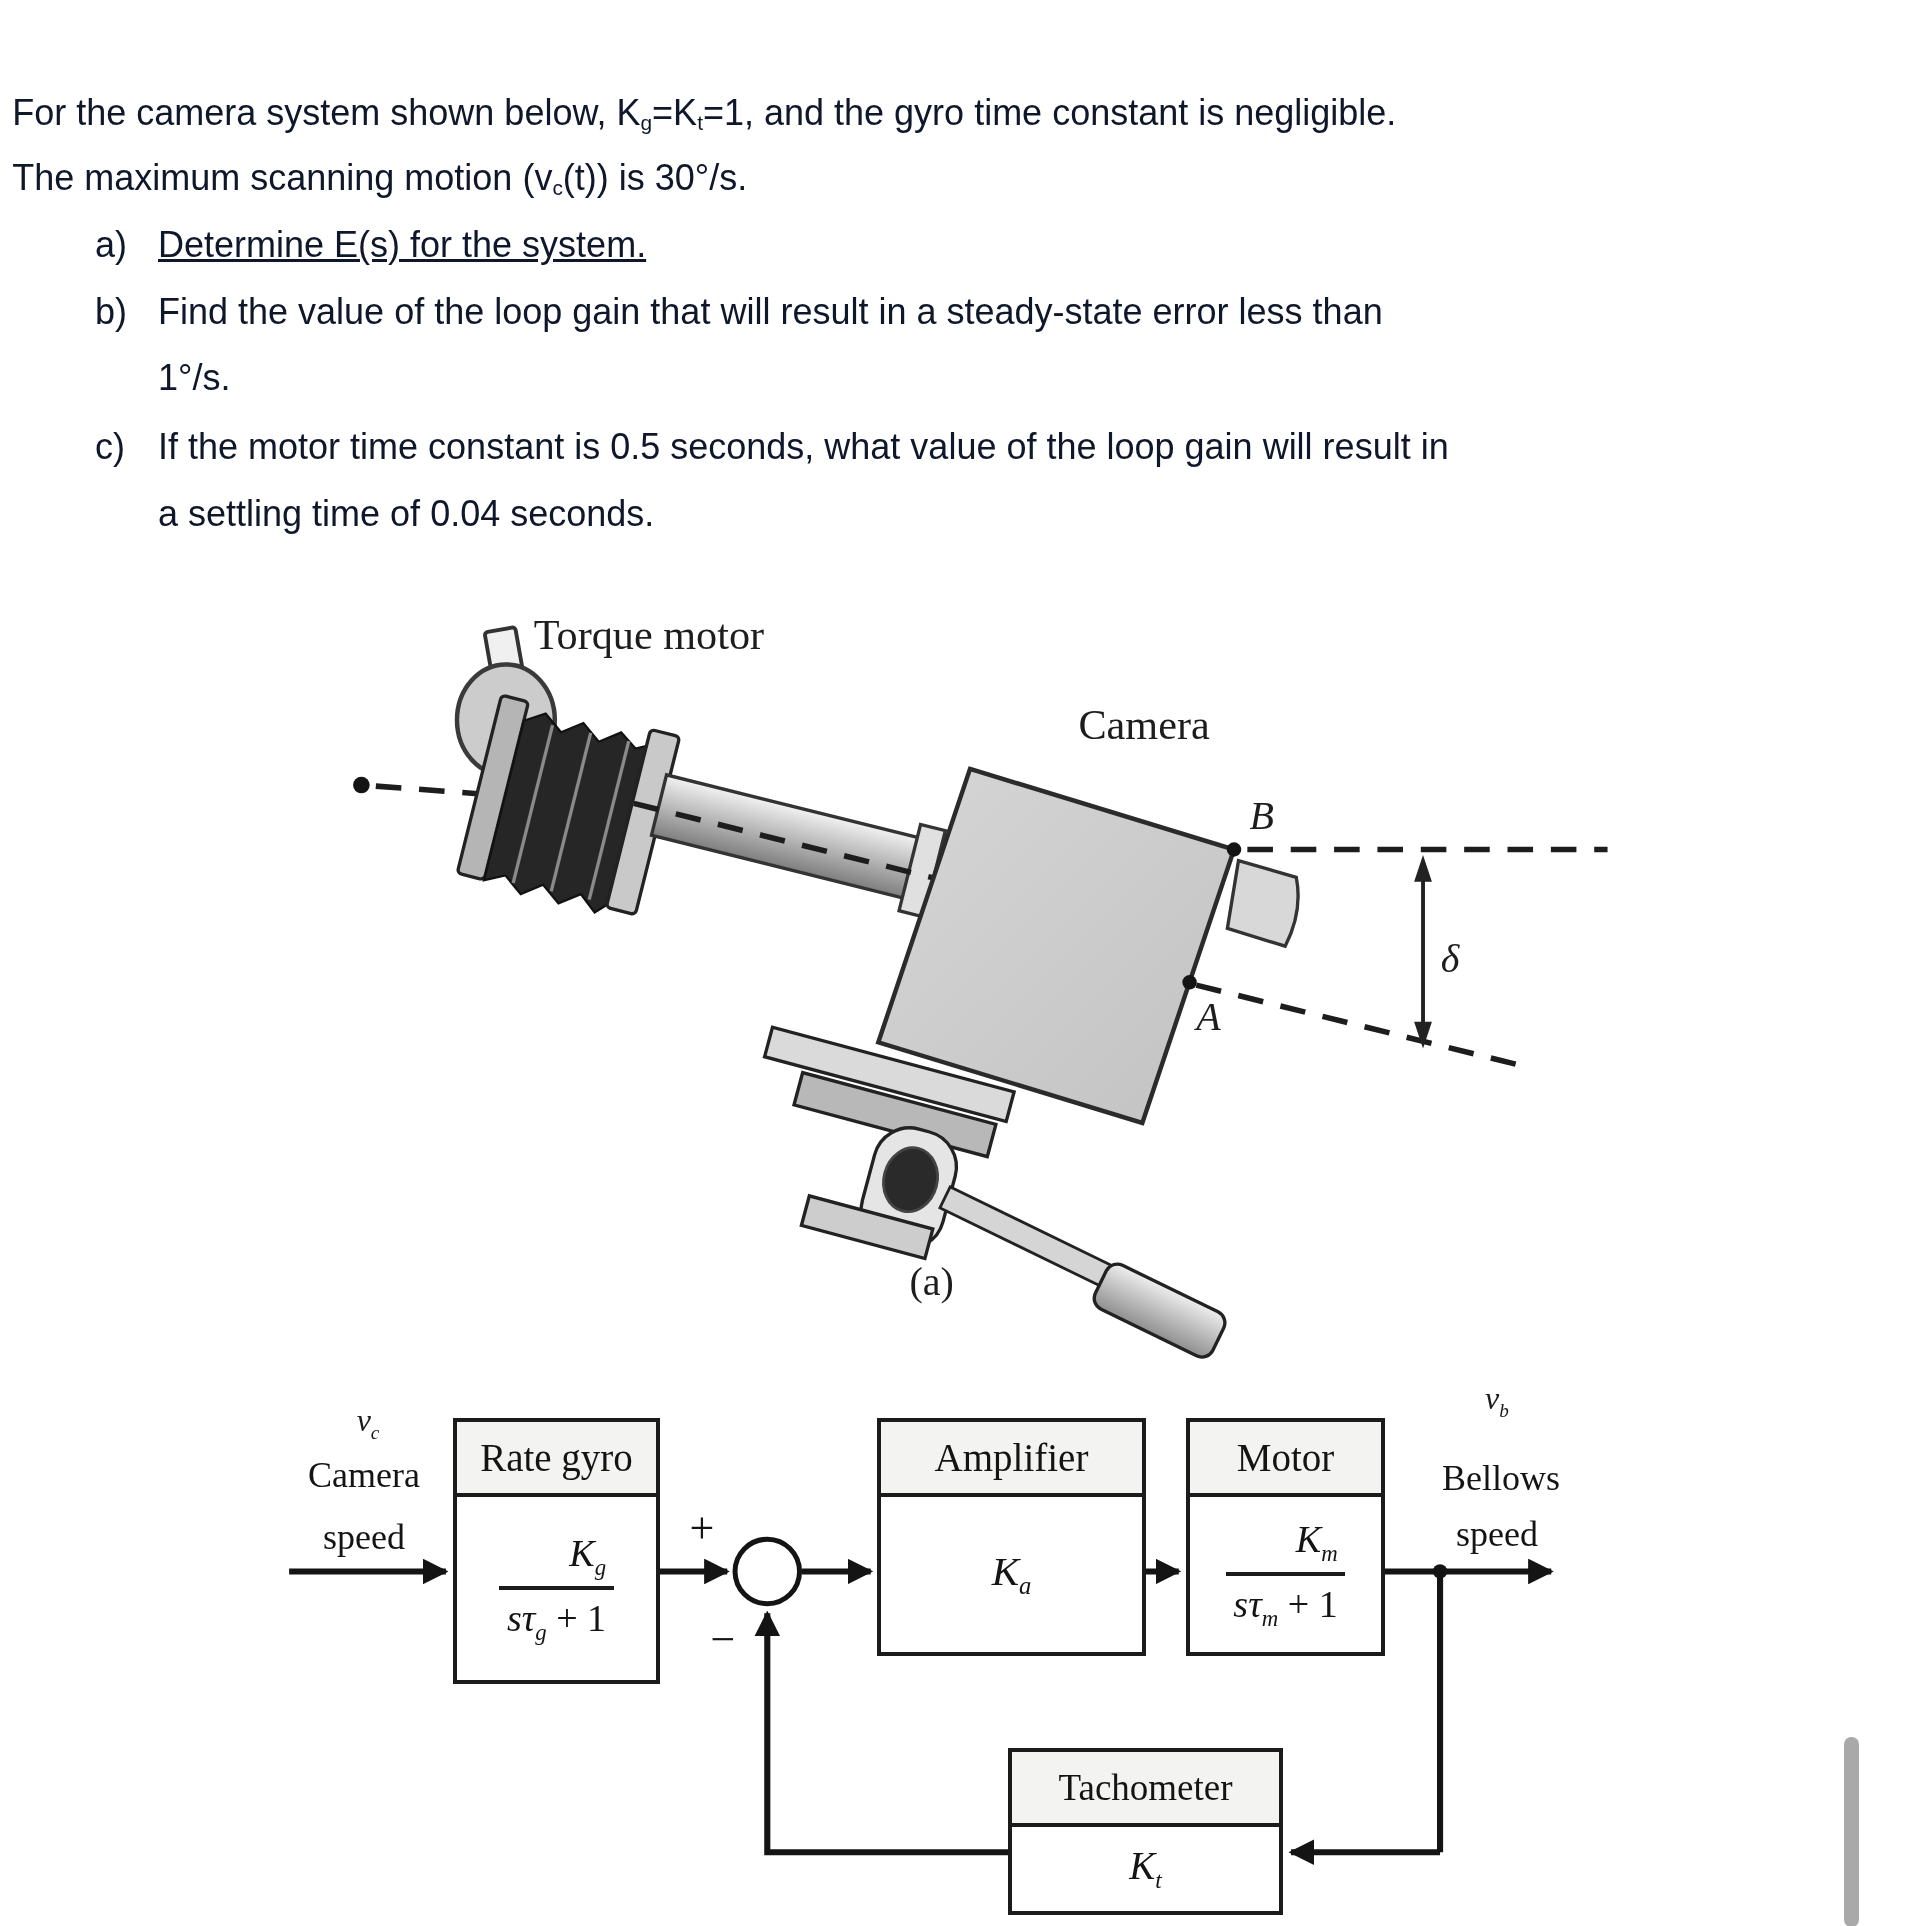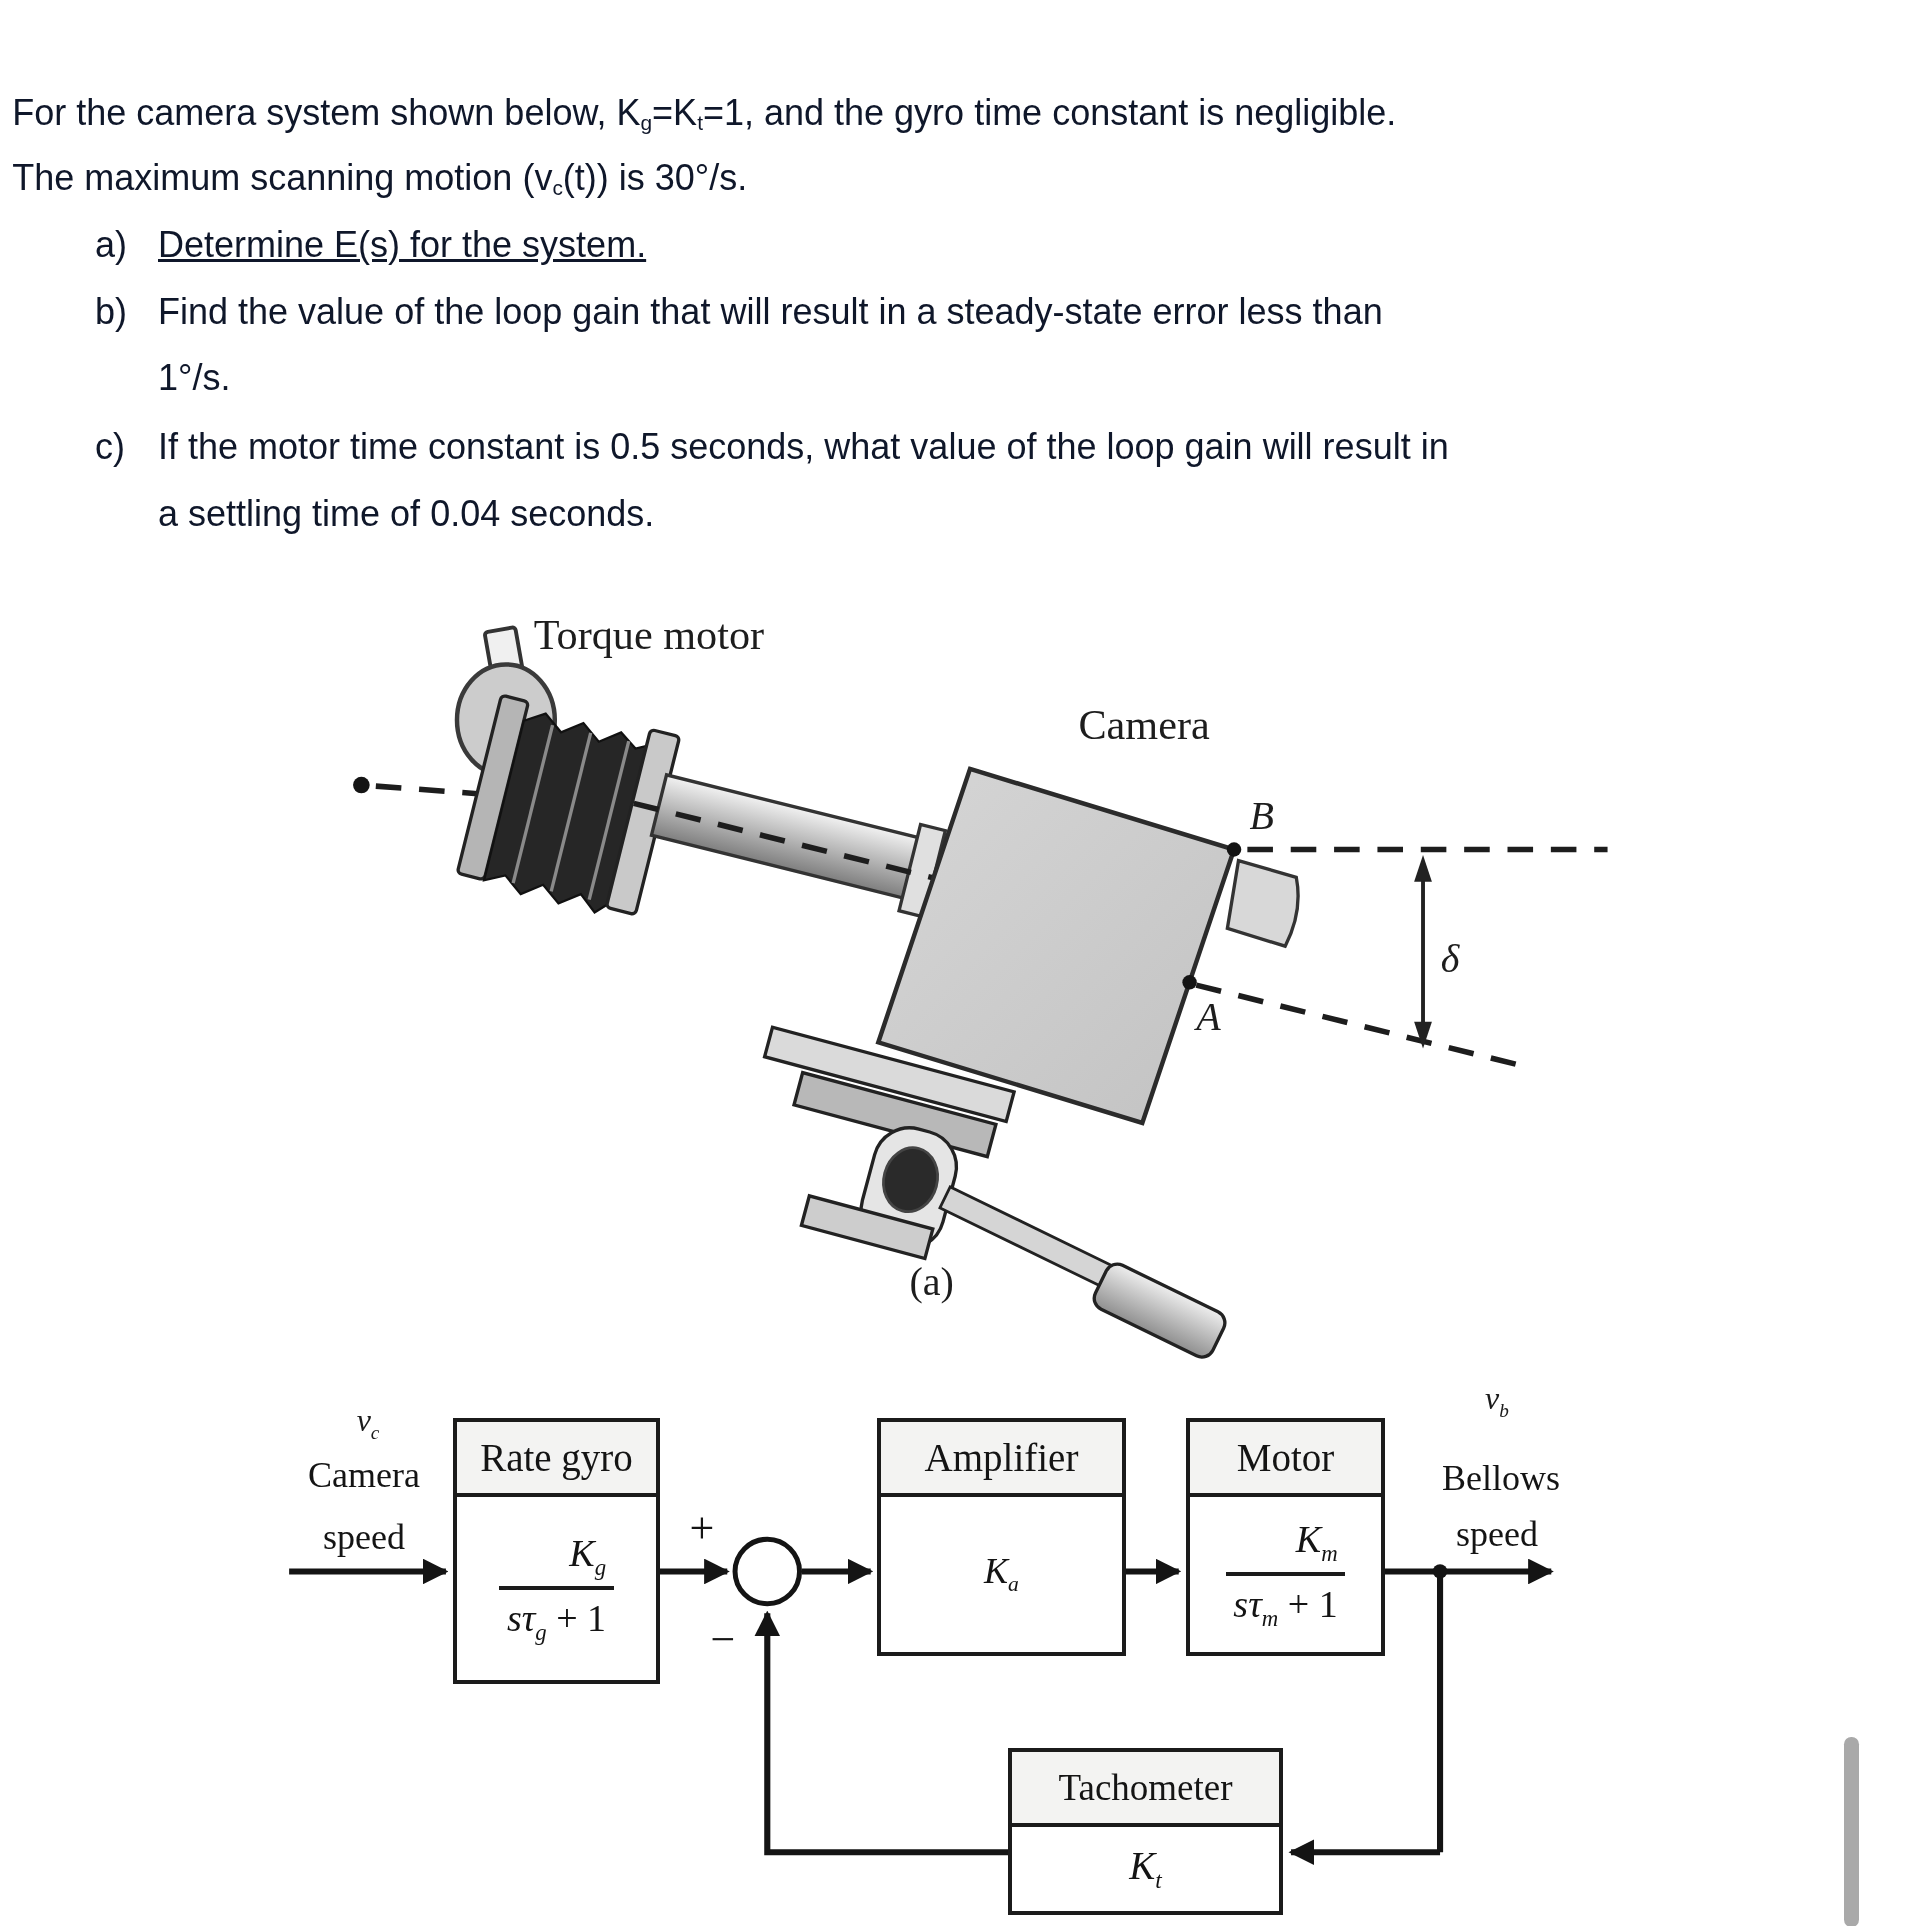--- a/index.html
+++ b/index.html
@@ -156,24 +156,24 @@
   <div class="hd">Rate gyro</div>
   <div class="bd">
     <span class="frac">
       <span class="num"><span class="mi">K</span><span class="msub">g</span></span>
       <span class="bar"></span>
       <span class="den"><span class="mi">sτ</span><span class="msub">g</span><span class="ser"> + 1</span></span>
     </span>
   </div>
 </div>
 
-<div class="block" style="left:877px; top:1418px; width:249px; height:238px;">
+<div class="block" style="left:877px; top:1418px; width:269px; height:238px;">
   <div class="hd">Amplifier</div>
   <div class="bd">
-    <span style="font-size:36px;">
+    <span style="font-size:41px;">
       <span class="mi">K</span><span class="msub">a</span>
     </span>
   </div>
 </div>
 
 <div class="block" style="left:1186px; top:1418px; width:199px; height:238px;">
   <div class="hd">Motor</div>
   <div class="bd">
     <span class="frac">
       <span class="num"><span class="mi">K</span><span class="msub">m</span></span>

